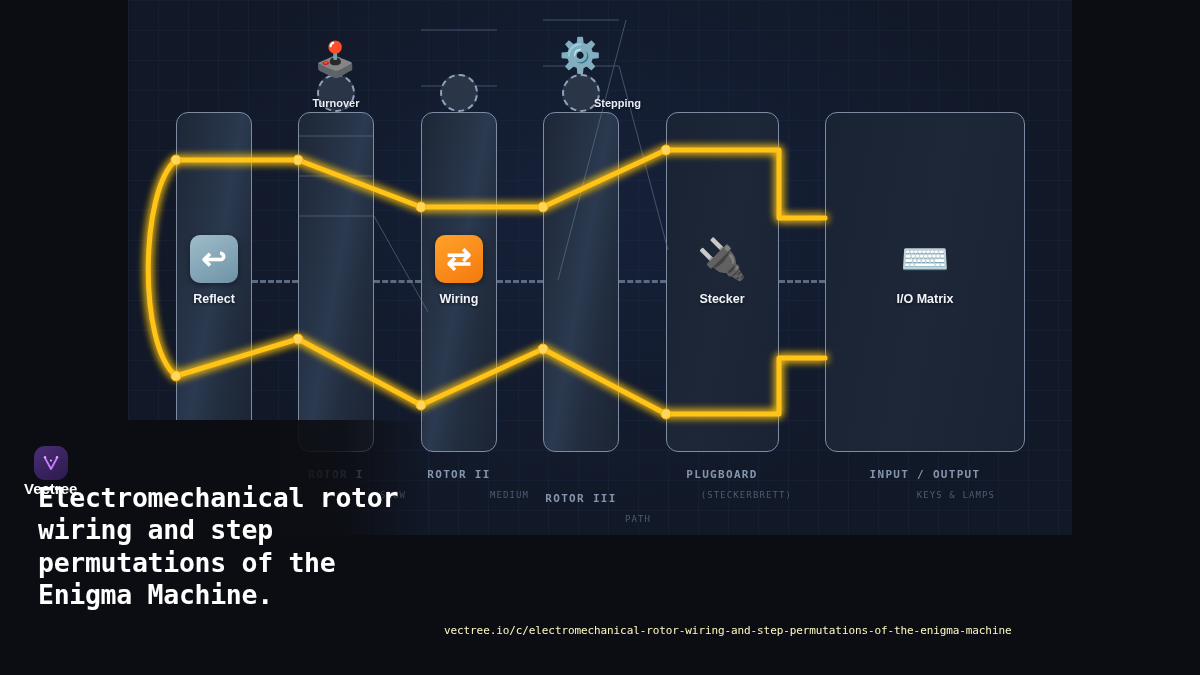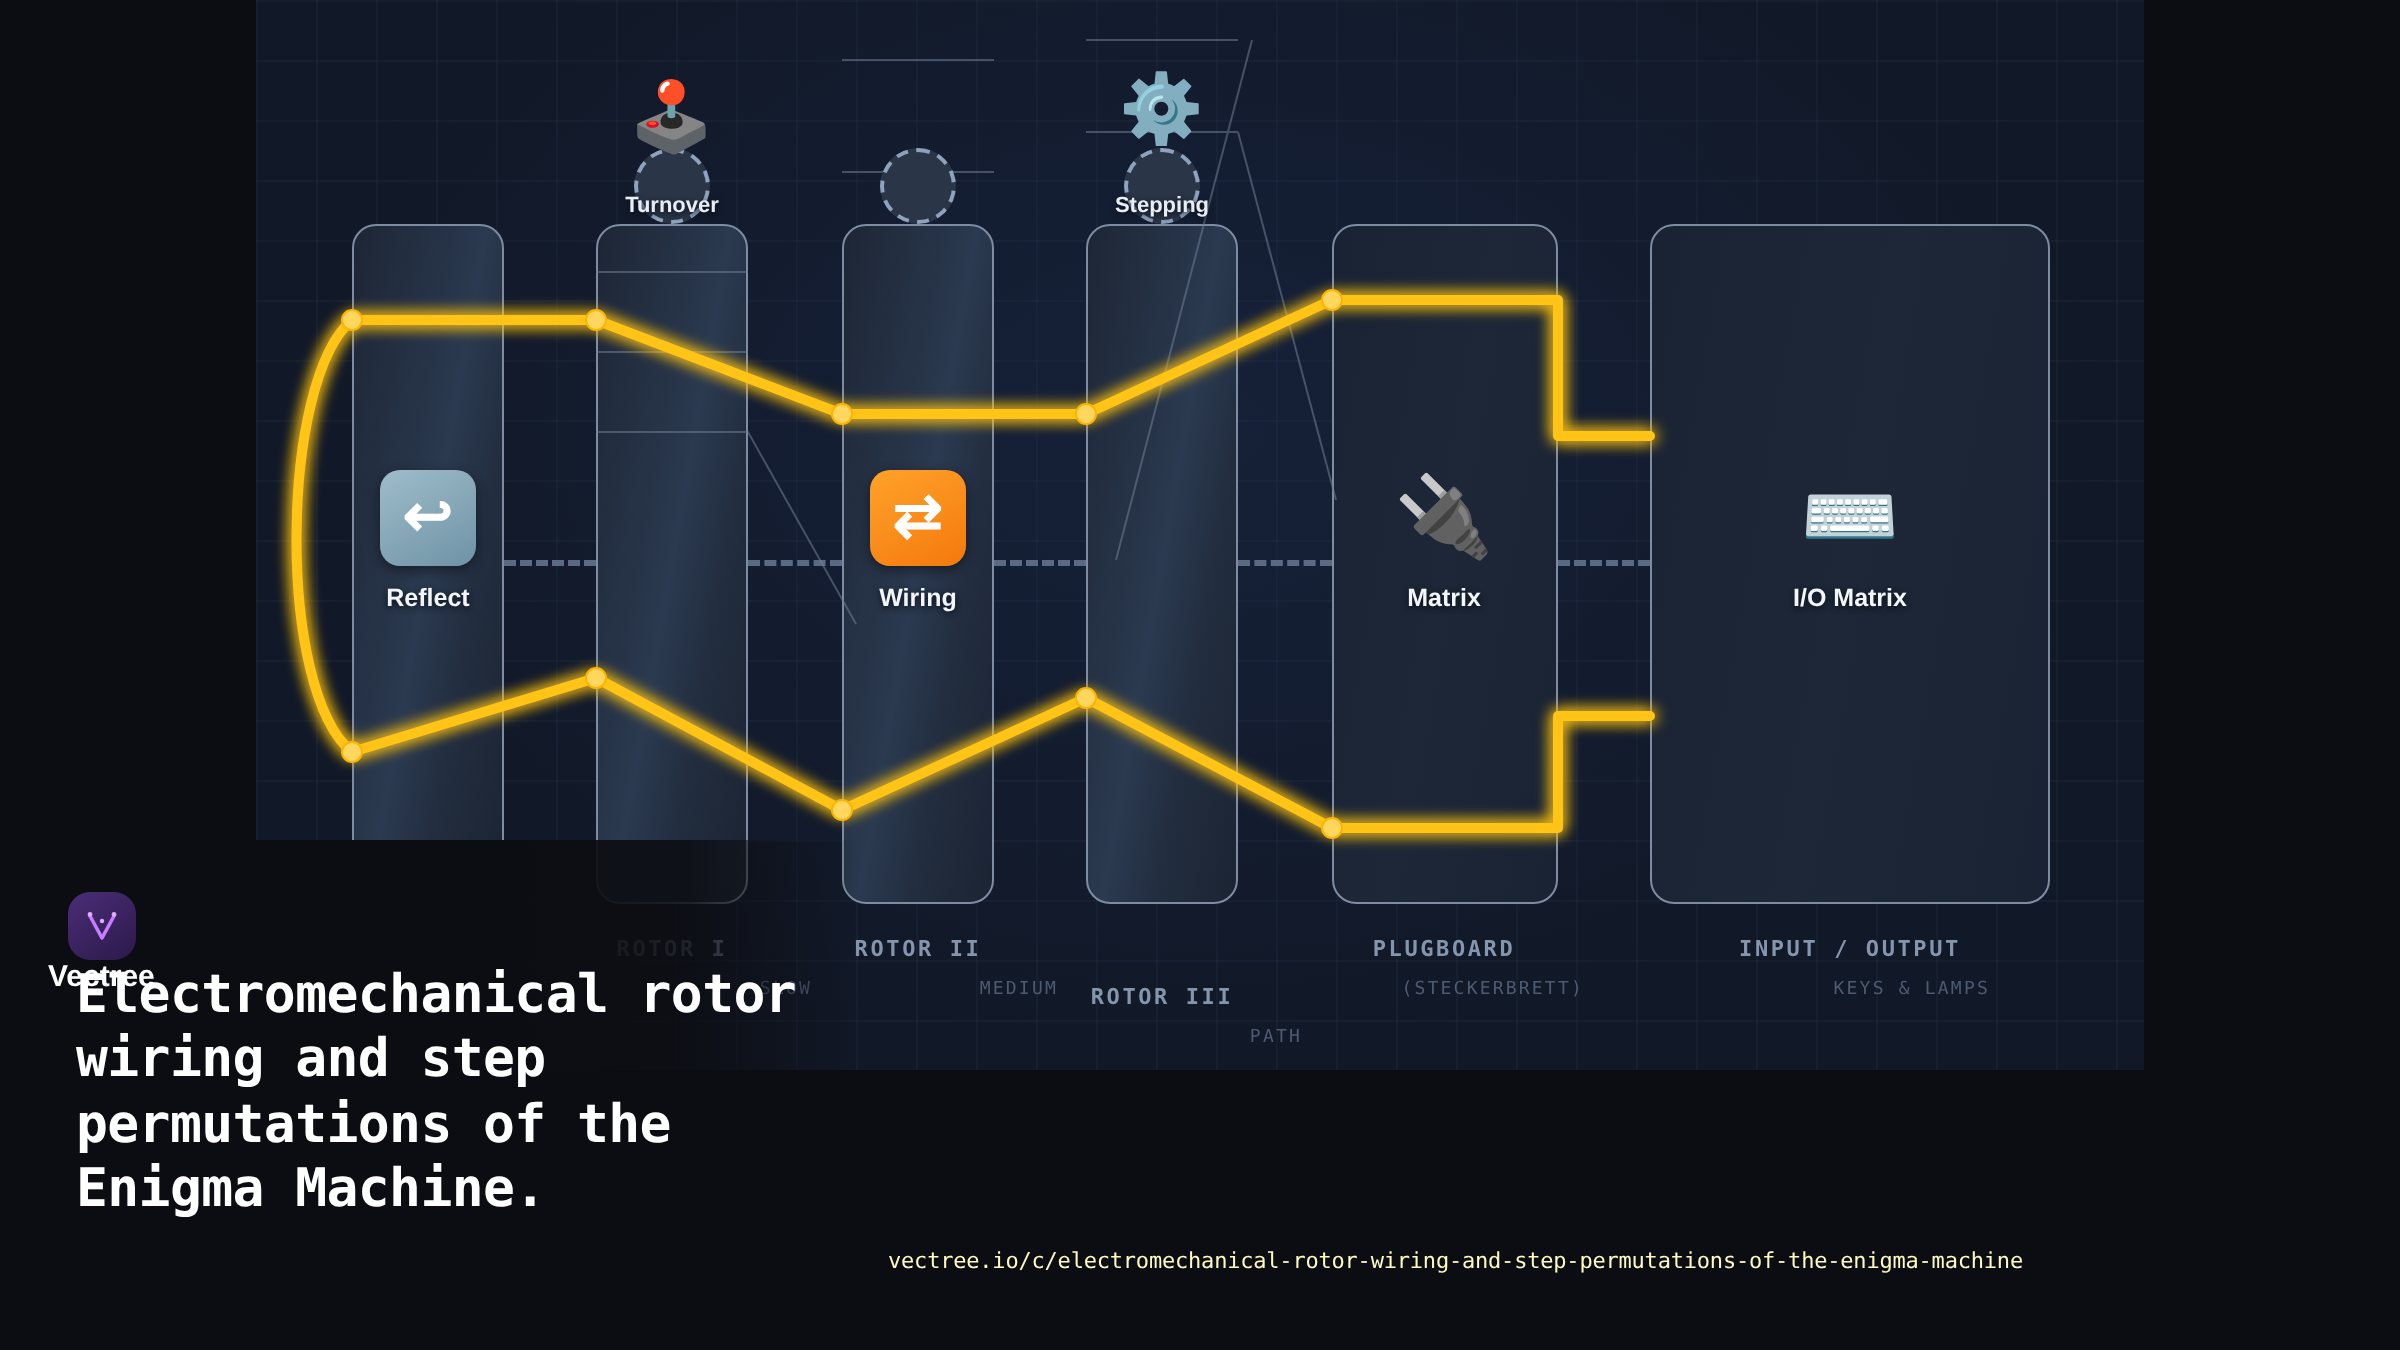--- a/index.html
+++ b/index.html
@@ -197,39 +197,39 @@
   </svg>
 
   <div class="bubble" style="left:189px;top:74px;"></div>
   <div class="bubble" style="left:312px;top:74px;"></div>
   <div class="bubble" style="left:434px;top:74px;"></div>
 
   <div class="bubble-emoji" style="left:178px;top:42px;">🕹️</div>
   <div class="bubble-emoji" style="left:423px;top:38px;">⚙️</div>
 
   <div class="bubble-label" style="left:148px;top:97px;">Turnover</div>
-  <div class="bubble-label" style="left:393px;top:97px;">Stepping</div>
+  <div class="bubble-label" style="left:393px;top:97px;text-align:right;">Stepping</div>
 
   <div class="nodewrap" style="left:16px;top:235px;">
     <div class="nicon reflect">
       <span class="glyph">↩</span>
     </div>
     <div class="nlabel">Reflect</div>
   </div>
 
   <div class="nodewrap" style="left:261px;top:235px;">
     <div class="nicon wiring">
       <span class="glyph">⇄</span>
     </div>
     <div class="nlabel">Wiring</div>
   </div>
 
   <div class="nodewrap" style="left:524px;top:235px;">
     <div class="nicon bare">🔌</div>
-    <div class="nlabel">Matrix</div>
+    <div class="nlabel">Stecker</div>
   </div>
 
   <div class="nodewrap" style="left:727px;top:235px;">
     <div class="nicon bare">⌨️</div>
     <div class="nlabel">I/O Matrix</div>
   </div>
 
   <div class="colcap" style="left:16px;top:468px;width:140px;">
     <div class="c1">REFLECTOR</div>
     <div class="c2">(UMKEHRWALZE)</div>

